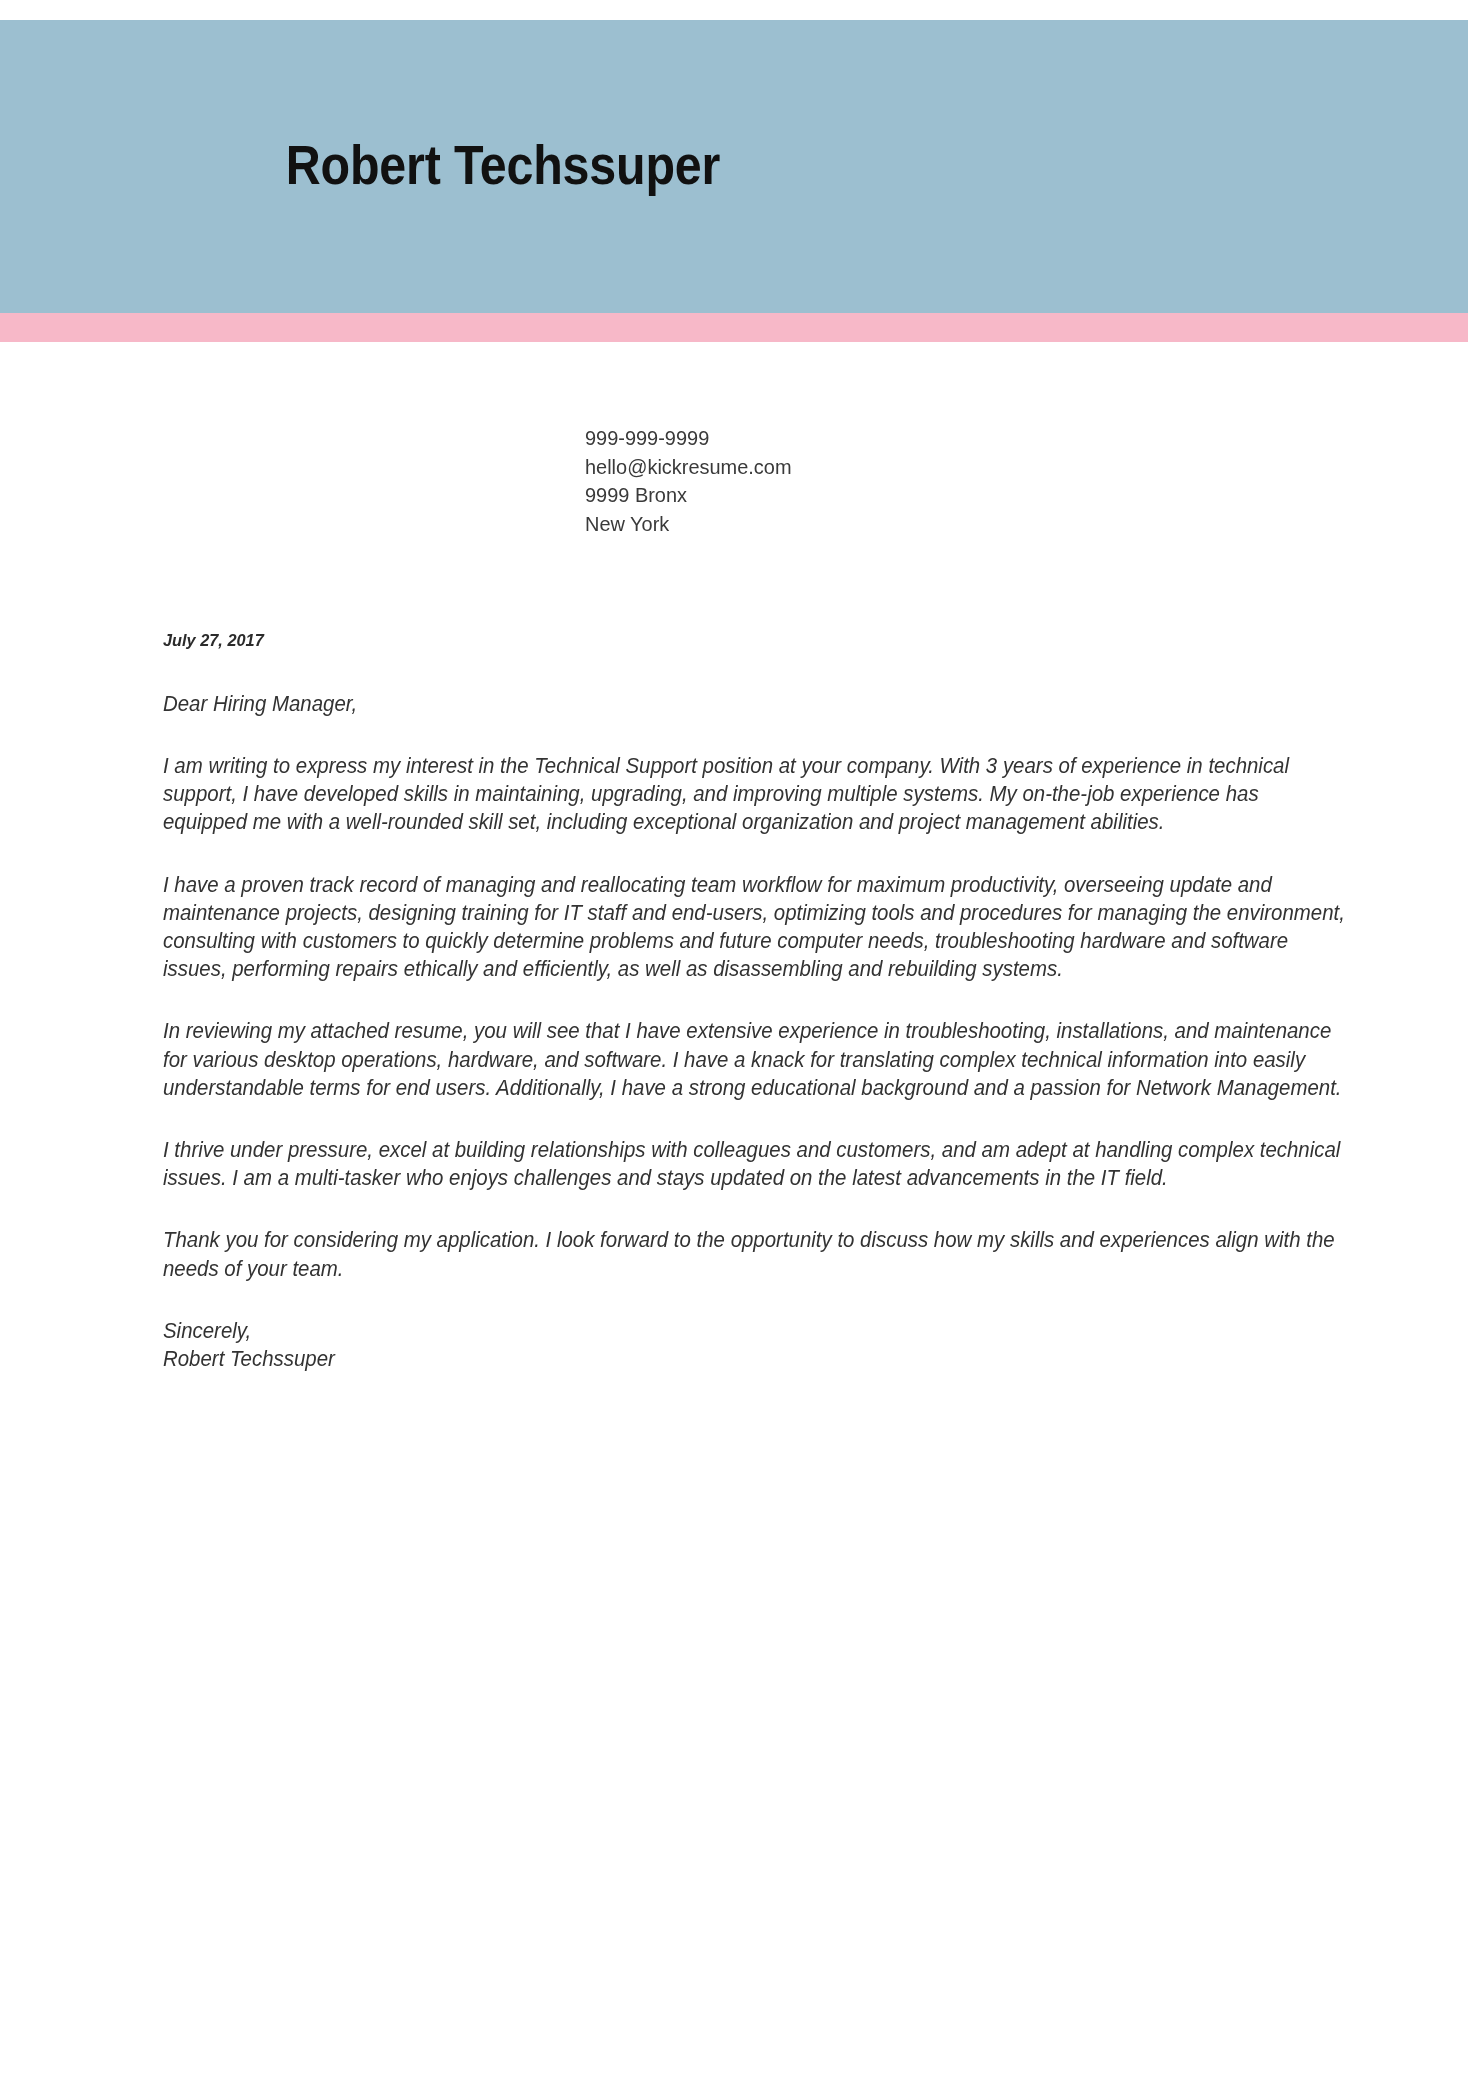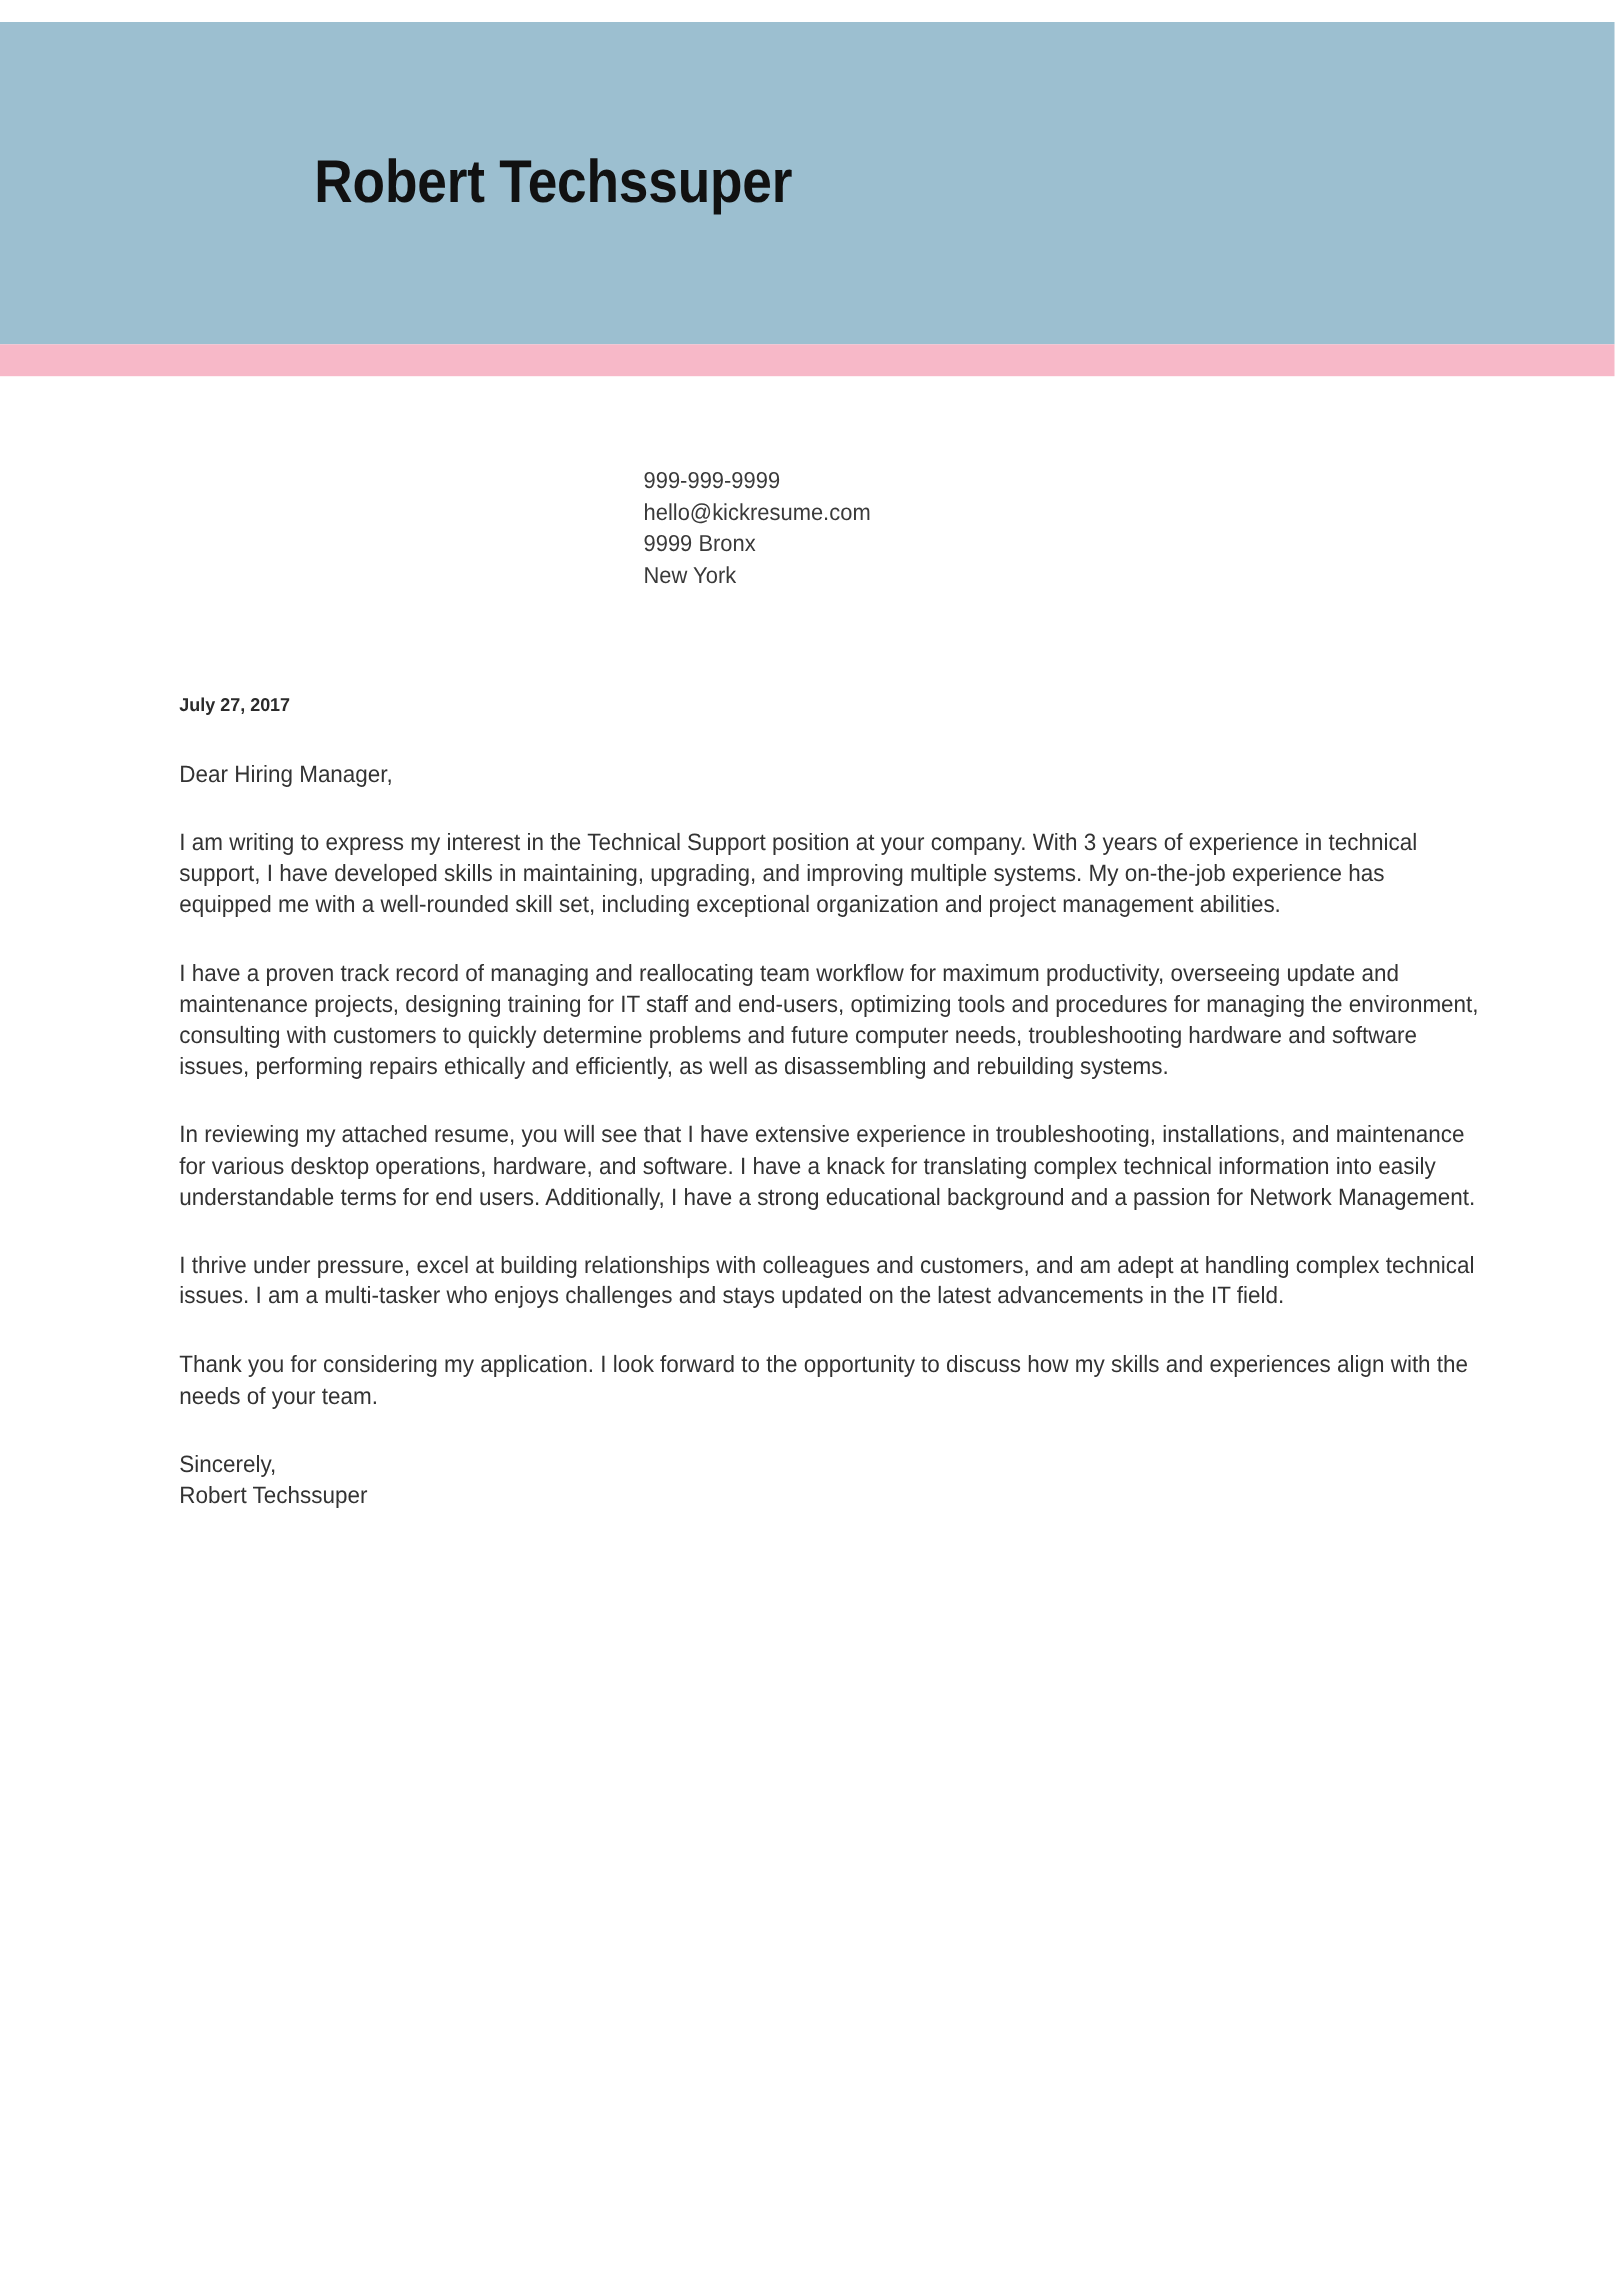--- a/index.html
+++ b/index.html
@@ -81,20 +81,21 @@
     white-space: nowrap;
   }
 
   
   .letter {
     position: absolute;
     left: 163px;
     top: 610px;
     width: 1185px;
     color: #333333;
+    font-style: italic;
   }
 
   .letter-date {
     font-size: 17px;
     font-weight: 700;
     line-height: 22px;
     color: #2b2b2b;
     margin: 0 0 38px 0;
     transform: scaleX(0.96);
     transform-origin: left top;

